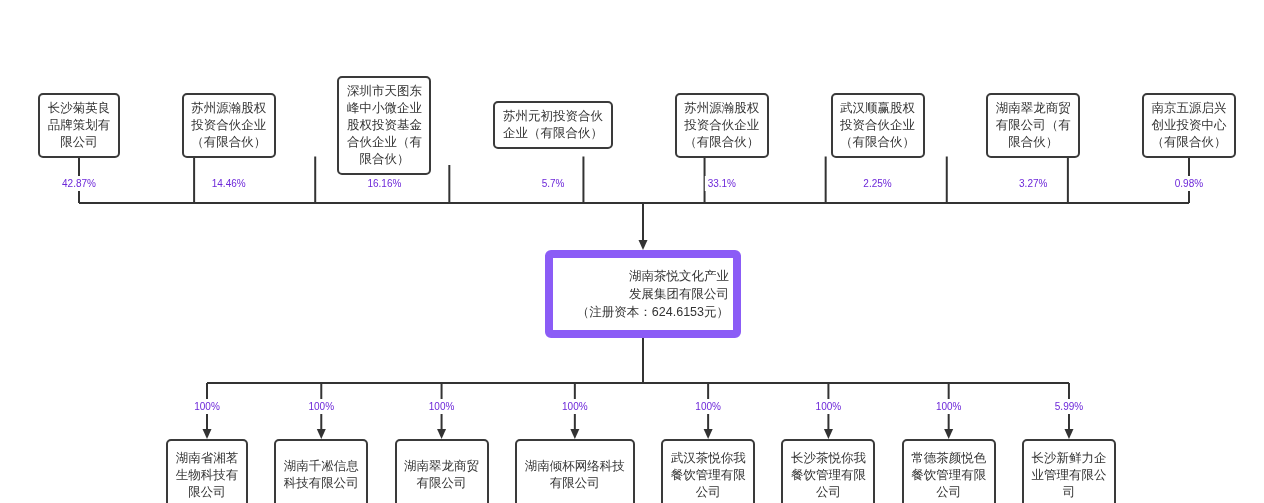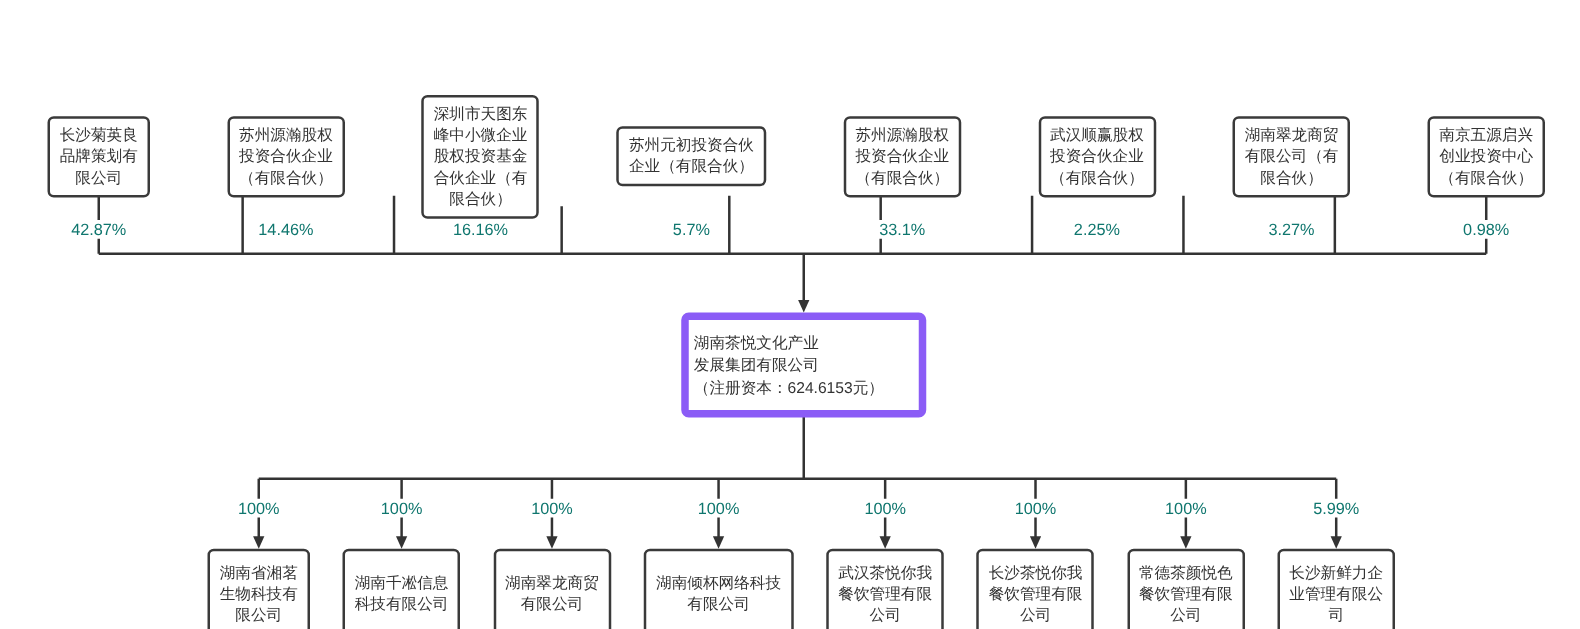--- a/index.html
+++ b/index.html
@@ -33,30 +33,30 @@
     background:#fff;
     padding:5px 6px;
     font-size:12.5px;line-height:17px;text-align:center;
     word-break:break-all;line-break:anywhere;
     display:flex;align-items:center;justify-content:center;
   }
   .row-bottom .box{min-height:72px;}
   .pct{
     position:absolute;left:50%;transform:translateX(-50%);
     background:#fff;padding:0 3px;
-    font-size:13px;line-height:15px;white-space:nowrap;
-    color:#0f766e;
+    font-size:10px;line-height:15px;white-space:nowrap;
+    color:#6d28d9;
   }
   .row-top .pct{top:91px;}
   .row-bottom .pct{top:-40px;}
   .center-box{
     position:absolute;left:545px;top:210px;width:196px;min-height:78px;
     box-sizing:border-box;
-    border:6px solid #8b5cf6;border-radius:6px;background:#fff;
-    display:flex;flex-direction:column;align-items:flex-start;justify-content:center;
+    border:8px solid #8b5cf6;border-radius:6px;background:#fff;
+    display:flex;flex-direction:column;align-items:flex-end;justify-content:center;
     padding:9px 4px;
     font-size:12.5px;line-height:18px;text-align:center;white-space:nowrap;
   }
 </style>
 </head>
 <body>
 
 <div id="canvas">
   <svg id="connectors" viewBox="0 0 1264 503" xmlns="http://www.w3.org/2000/svg">
       <line x1="79" y1="116.5" x2="79" y2="163" stroke="#333333" stroke-width="2"></line>

